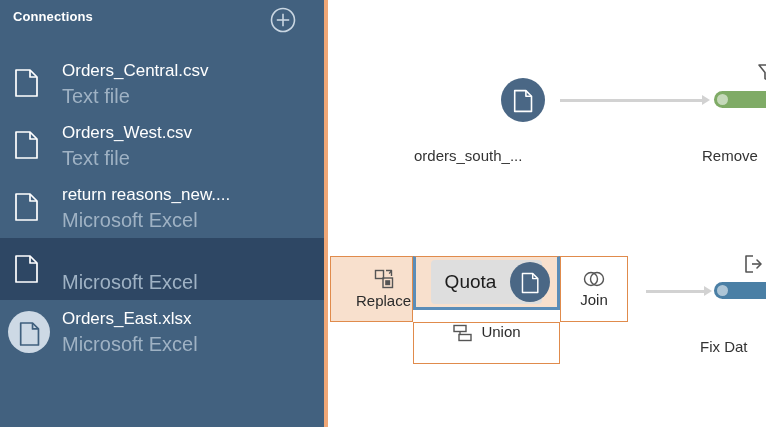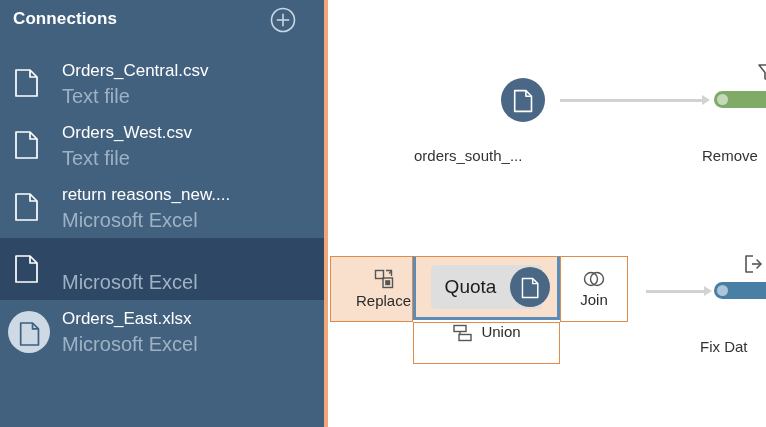--- a/index.html
+++ b/index.html
@@ -45,21 +45,21 @@
     position: absolute;
     left: 0;
     top: 0;
     width: 324px;
     height: 44px;
   }
   .sidebar-title {
     position: absolute;
     left: 13px;
     top: 9px;
-    font-size: 17px;
+    font-size: 13px;
     font-weight: bold;
     color: #ffffff;
     letter-spacing: .1px;
   }
   .add-conn-btn {
     position: absolute;
     left: 268px;
     top: 5px;
     width: 30px;
     height: 30px;
@@ -394,21 +394,21 @@
               <rect x="1.5" y="1.5" width="8" height="8" fill="none" stroke="#555555" stroke-width="1.4"></rect>
               <rect x="9" y="9" width="9.5" height="9.5" fill="none" stroke="#555555" stroke-width="1.4"></rect>
               <path d="M12 1.5 H17.5 V7" fill="none" stroke="#555555" stroke-width="1.4" stroke-linejoin="round"></path>
               <path d="M15.2 4.6 L17.5 1.8" fill="none" stroke="#555555" stroke-width="1.4"></path>
               <rect x="11.2" y="11.2" width="5" height="5" fill="#555555"></rect>
             </svg>
           </div>
           <div class="drop-cell-label">Replace</div>
         </div>
 
-        <div class="drop-cell active" style="width:147px; height:64px;">
+        <div class="drop-cell active" style="width:147px; height:54px;">
           <div class="drag-chip">
             <div class="drag-chip-body">
               <span class="drag-chip-text">Quota</span>
               <div class="drag-chip-circle">
                 <svg width="19" height="22" viewBox="0 0 26 30">
                   <path d="M2 2 H16 L23 9 V28 H2 Z" fill="none" stroke="#ffffff" stroke-width="2" stroke-linejoin="round"></path>
                   <path d="M16 2 V9 H23" fill="none" stroke="#ffffff" stroke-width="2" stroke-linejoin="round"></path>
                 </svg>
               </div>
             </div>

